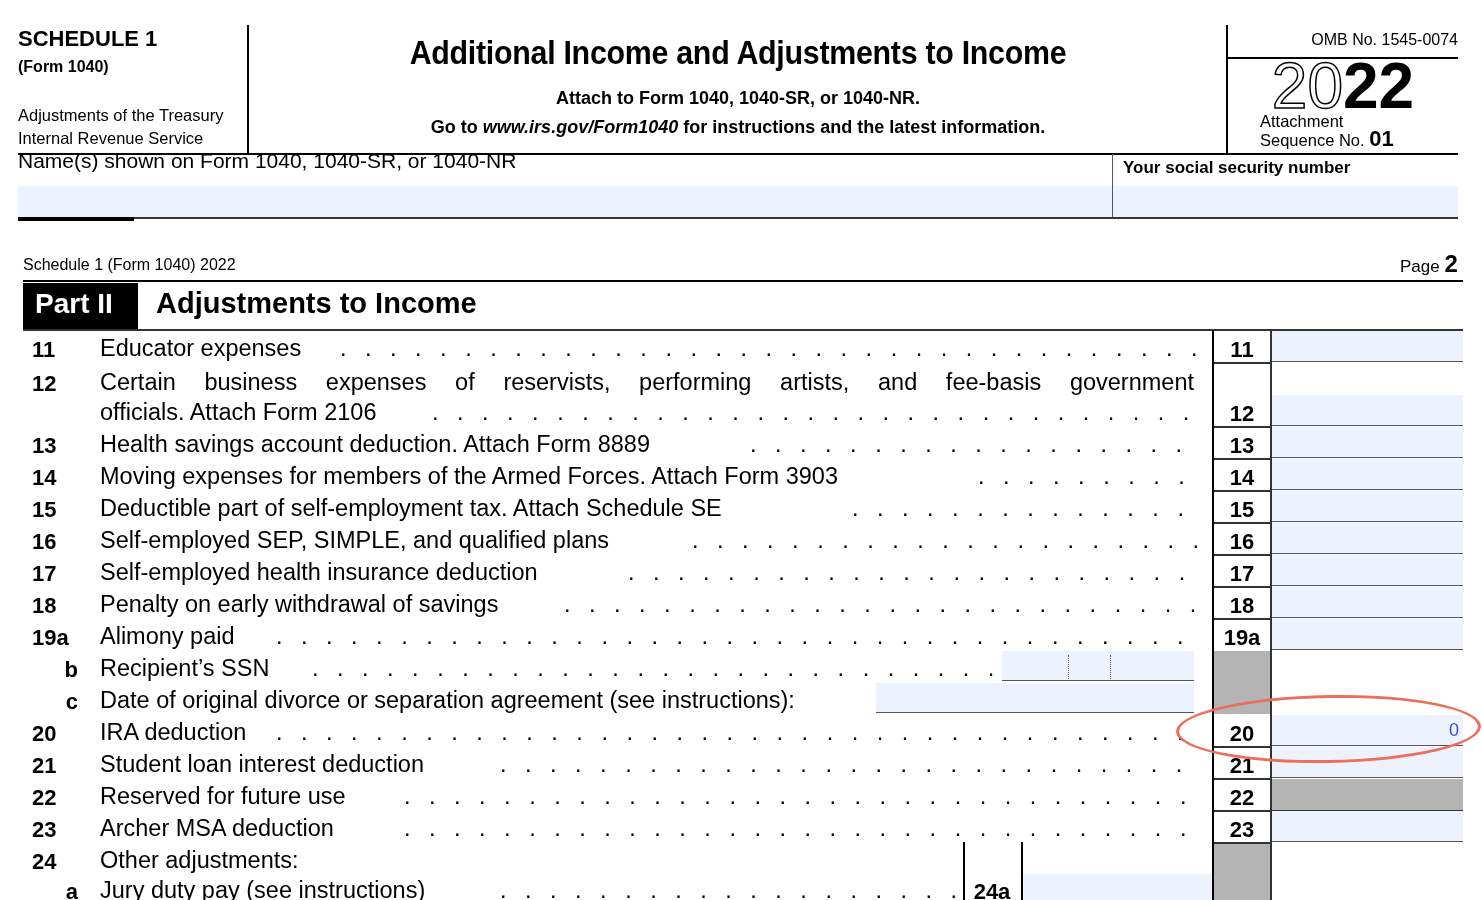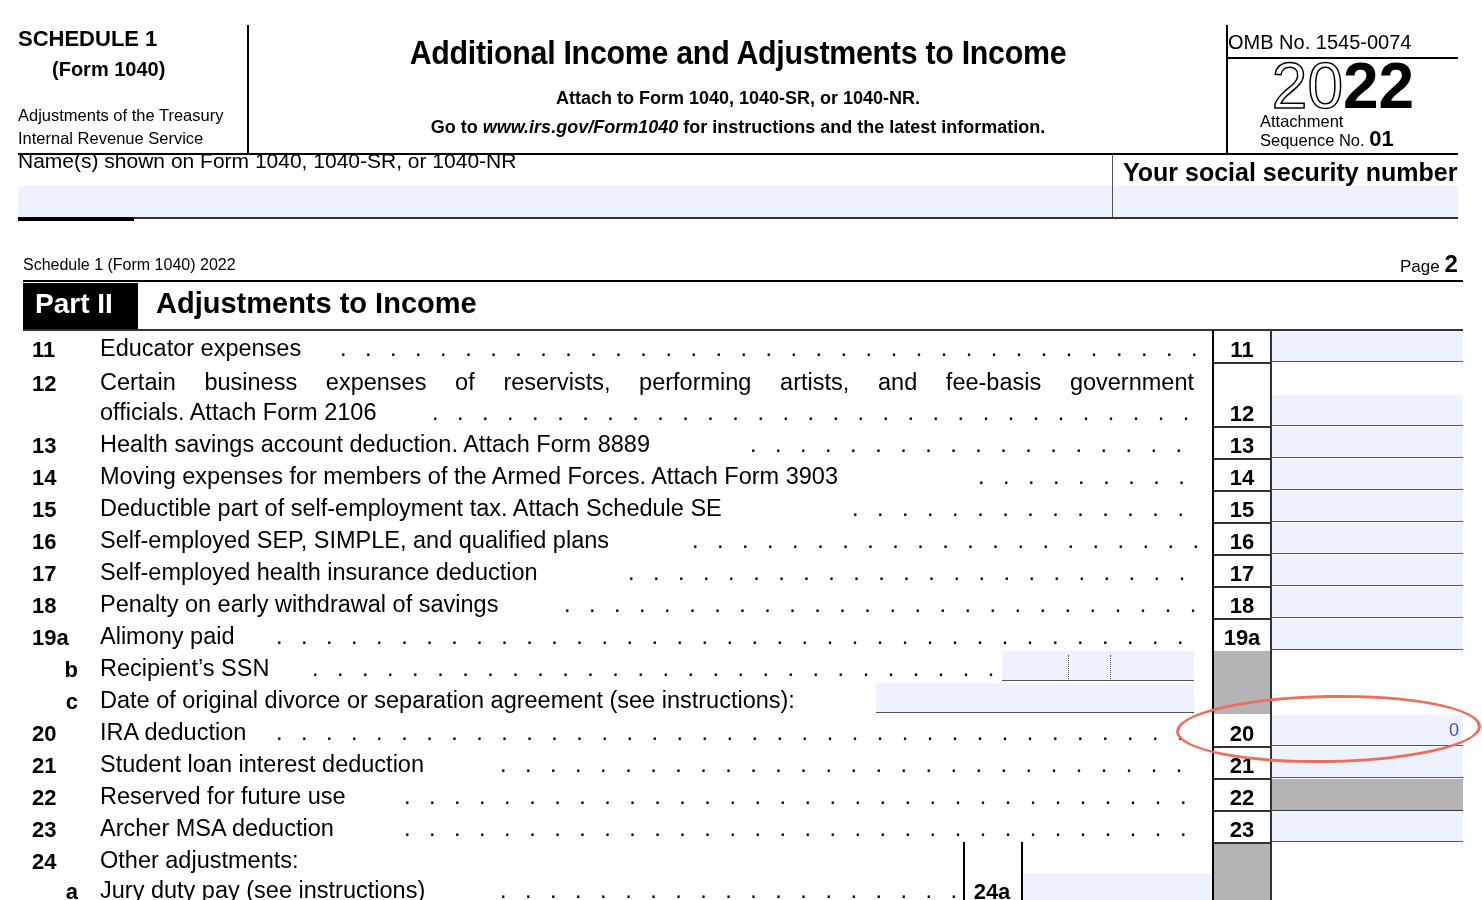--- a/index.html
+++ b/index.html
@@ -3,36 +3,36 @@
 <meta charset="utf-8">
 <style>
   * { box-sizing: border-box; margin: 0; padding: 0; }
   html, body { width: 1482px; height: 900px; overflow: hidden; background: #fff; }
   body { font-family: "Liberation Sans", "DejaVu Sans", sans-serif; color: #000; position: relative; }
   .abs { position: absolute; }
   .field { background: #eef2fe; }
 
   
   .hdr-left-title { left: 18px; top: 26px; font-size: 22px; font-weight: bold; }
-  .hdr-left-sub { left: 18px; top: 58px; font-size: 20px; font-weight: bold; margin-left: 34px; }
+  .hdr-left-sub { left: 18px; top: 58px; font-size: 16px; font-weight: bold; }
   .hdr-dept { left: 18px; top: 104px; font-size: 16.5px; line-height: 23px; }
   .vline { background: #000; width: 2px; }
   .hline { background: #000; height: 2px; }
   .hdr-title { left: 250px; width: 976px; top: 34px; text-align: center; font-size: 33px; font-weight: bold; letter-spacing: -0.3px; transform: scaleX(0.92); }
   .hdr-attach { left: 250px; width: 976px; top: 88px; text-align: center; font-size: 18px; font-weight: bold; }
   .hdr-goto { left: 250px; width: 976px; top: 117px; text-align: center; font-size: 18px; font-weight: bold; }
   .hdr-goto i { font-style: italic; }
-  .omb { left: 1228px; width: 230px; top: 31px; text-align: left; font-size: 20px; }
+  .omb { left: 1228px; width: 230px; top: 31px; text-align: right; font-size: 16px; }
   .year { left: 1228px; width: 230px; top: 58px; text-align: center; font-size: 64px; font-weight: bold; line-height: 56px; }
   .year .outline { color: #fff; -webkit-text-stroke: 1.5px #000; font-weight: normal; }
   .attach-seq { left: 1260px; top: 112px; font-size: 16.5px; line-height: 18px; }
   .attach-seq b { font-size: 22px; }
 
   .name-label { left: 18px; top: 149px; font-size: 21px; }
-  .ssn-label { left: 1123px; top: 158px; font-size: 25px; font-weight: bold; }
+  .ssn-label { left: 1123px; top: 158px; font-size: 17px; font-weight: bold; }
 
   .page-footer-left { left: 23px; top: 256px; font-size: 16px; }
   .page-right { left: 1400px; top: 250px; font-size: 17px; }
   .page-right b { font-size: 24px; }
 
   .part-box { left: 23px; top: 283px; width: 115px; height: 46px; background: #000; color: #fff; font-size: 28px; font-weight: bold; padding: 5px 0 0 12px; }
   .part-title { left: 156px; top: 287px; font-size: 29px; font-weight: bold; }
 
   .row-num { font-size: 22px; font-weight: bold; width: 70px; text-align: left; }
   .row-num.sub { text-align: right; width: 78px; }

